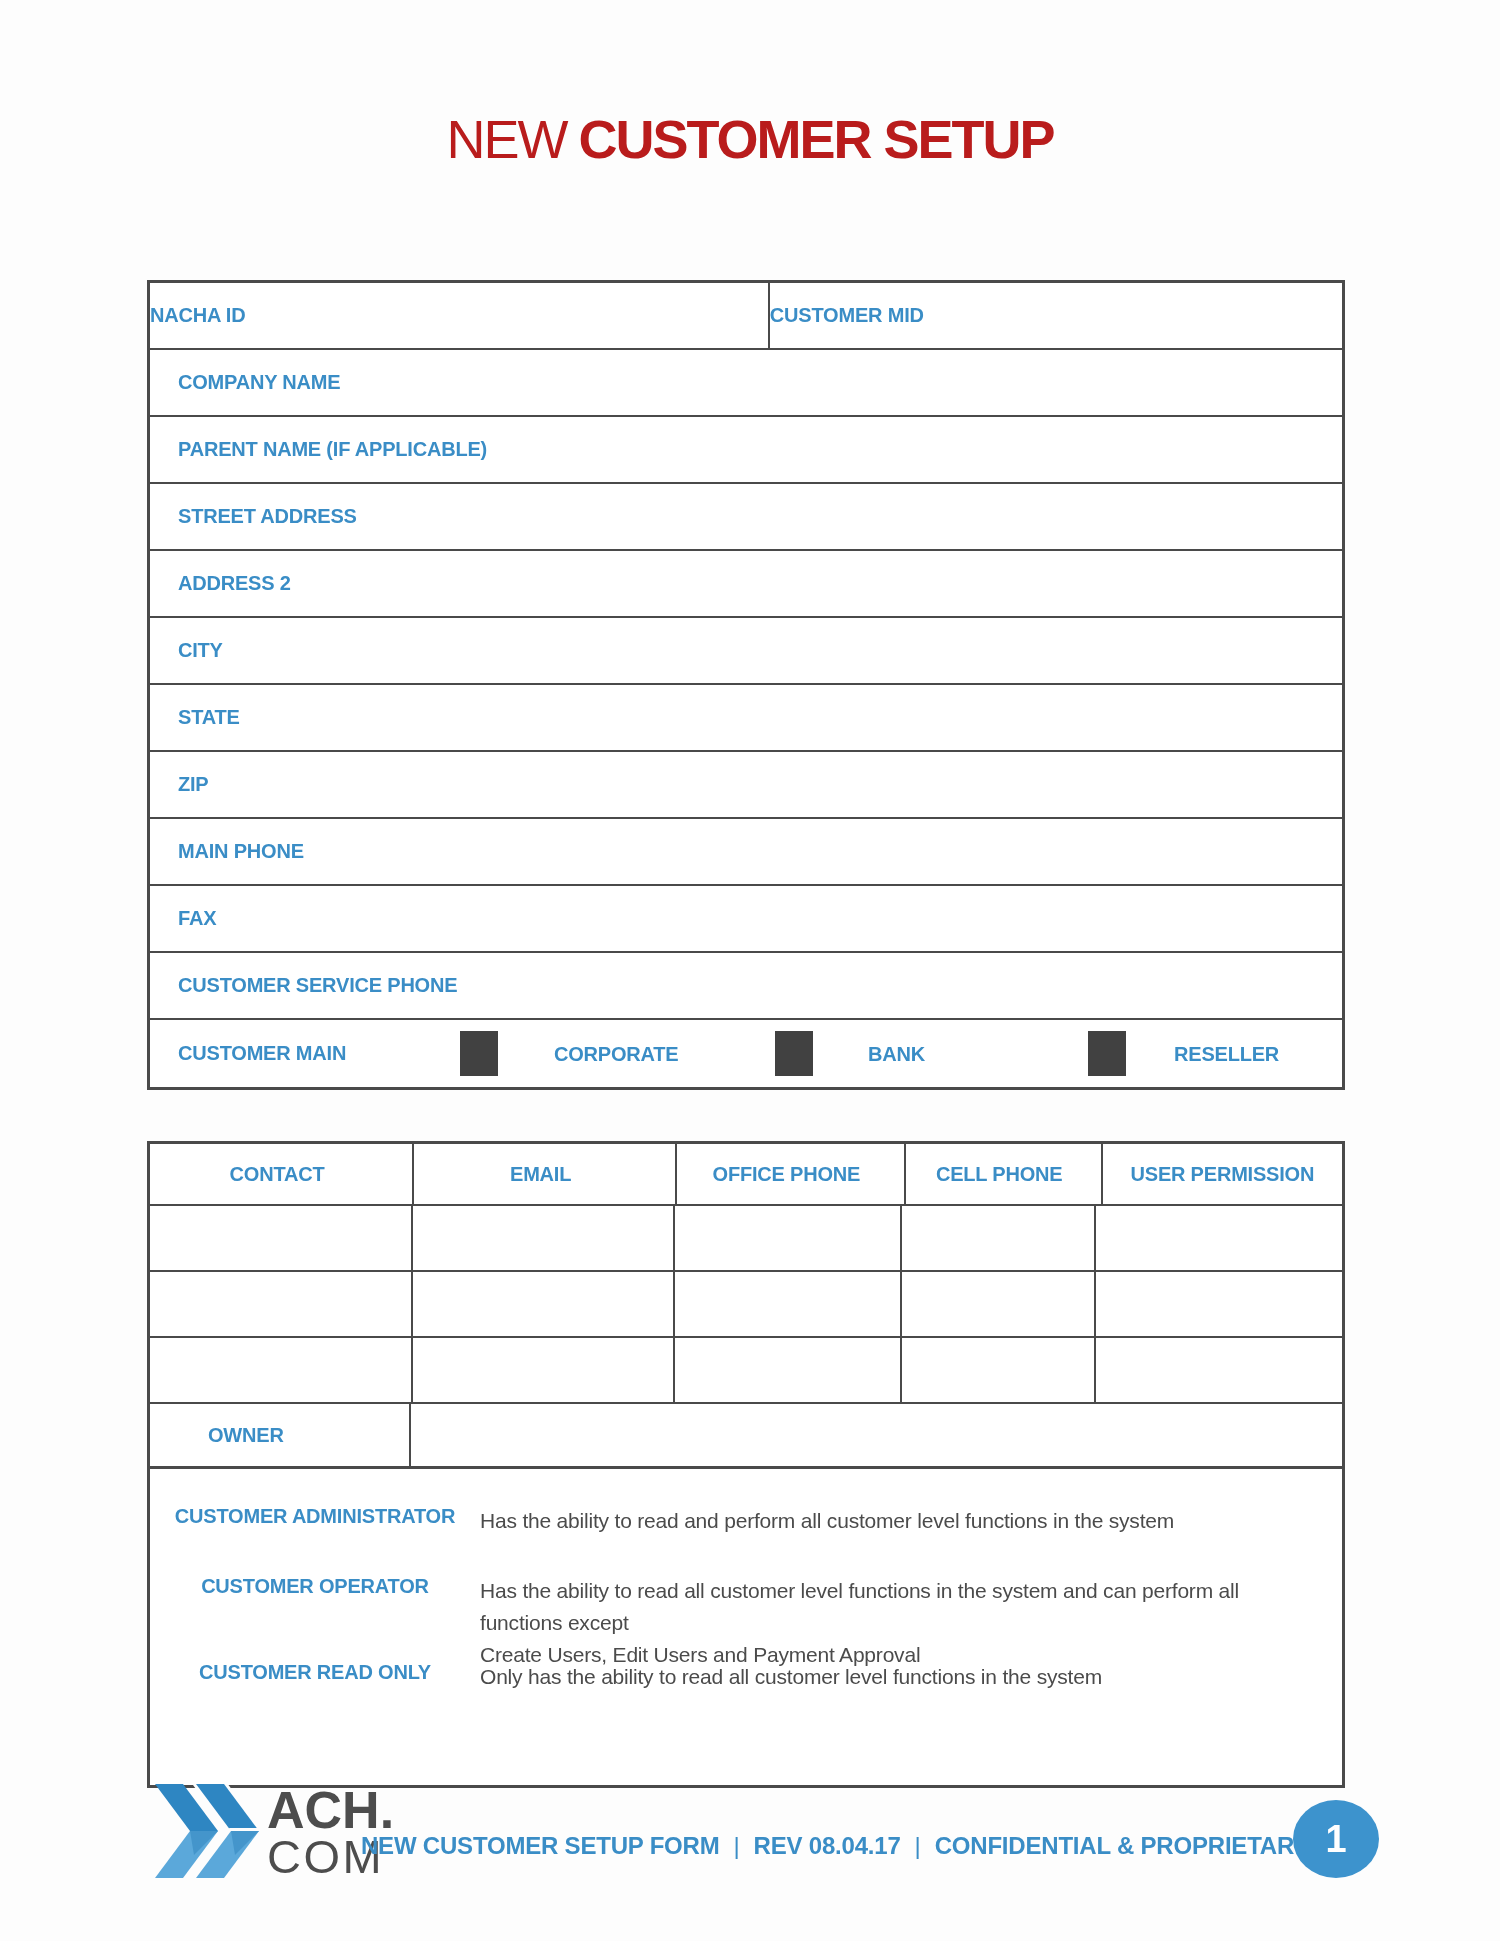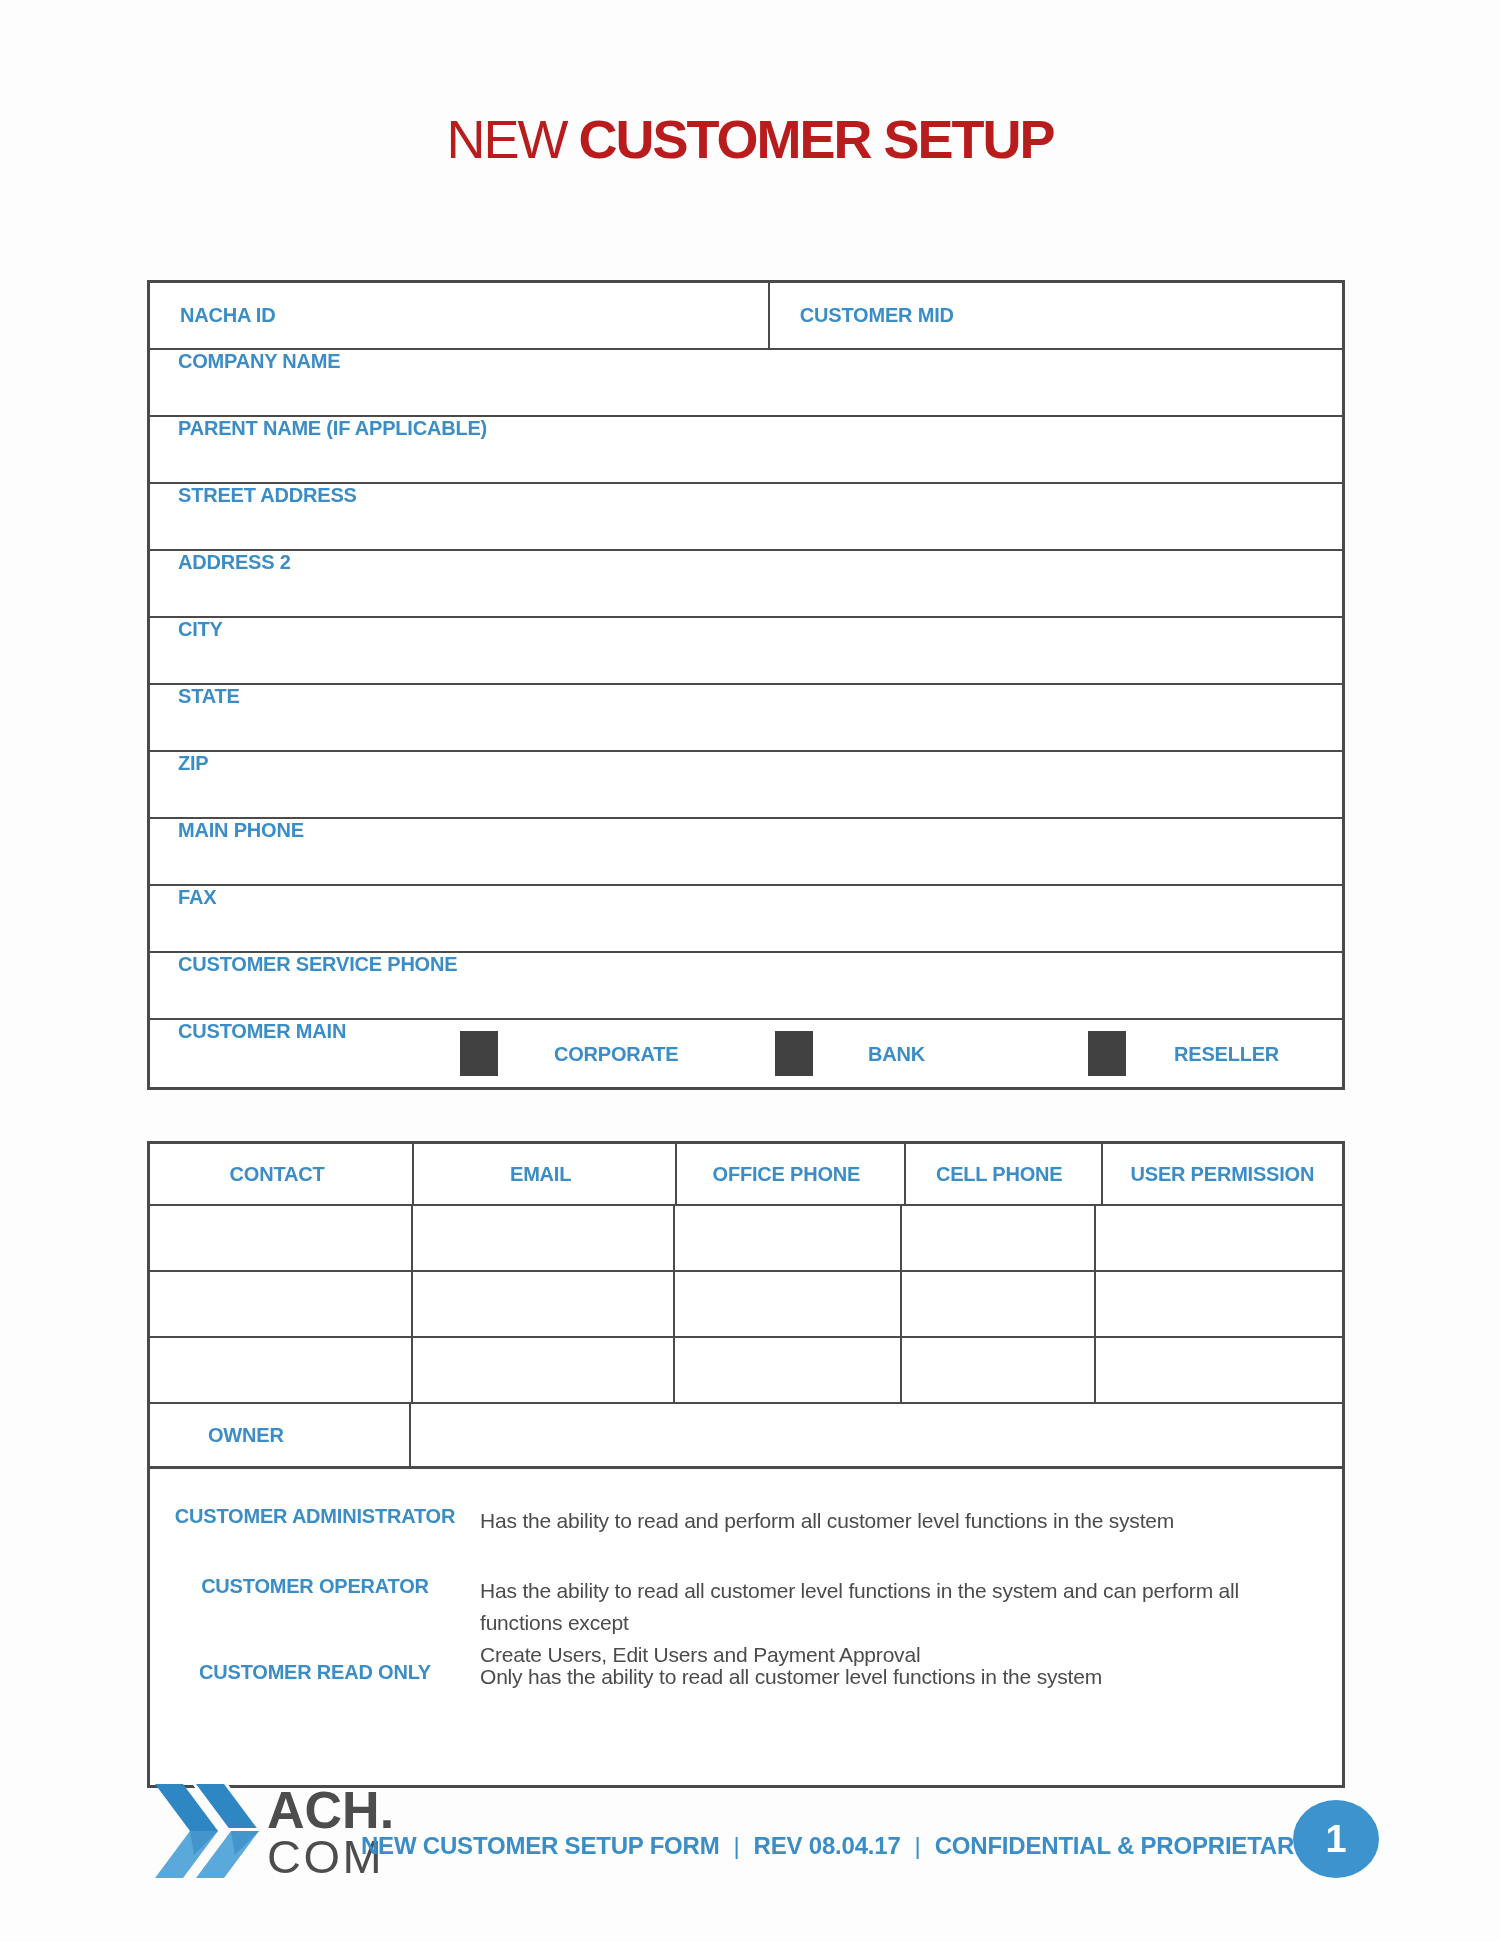--- a/index.html
+++ b/index.html
@@ -22,29 +22,29 @@
     color:#3a8dc6; font-weight:bold; font-size:20px; letter-spacing:-0.2px;
   }
 
   
   .table1 {
     position:absolute; left:147px; top:280px; width:1198px;
     border:3px solid #4a4a4a; background:#ffffff;
   }
   .t1-row {
     position:relative; height:67px; border-bottom:2px solid #4a4a4a;
-    display:flex; align-items:flex-start;
+    display:flex; align-items:center;
   }
   .t1-row:last-child { border-bottom:none; }
   .t1-row > .lbl { padding-left:28px; }
   .t1-split { display:flex; align-items:stretch; padding:0; }
   .t1-cell { display:flex; align-items:center; }
   .t1-cell.c-left  { width:52%; border-right:2px solid #4a4a4a; }
   .t1-cell.c-right { flex:1; }
-  .t1-cell .lbl { padding-left:30px; }
+  .t1-cell .lbl { }
 
   .type-row .opt-box {
     position:absolute; width:38px; height:45px; top:11px; background:#414141;
   }
   .type-row .opt-lbl { position:absolute; top:50%; transform:translateY(-50%); }
 
   
   .table2 {
     position:absolute; left:147px; top:1141px; width:1198px;
     border:3px solid #4a4a4a; background:#ffffff;

